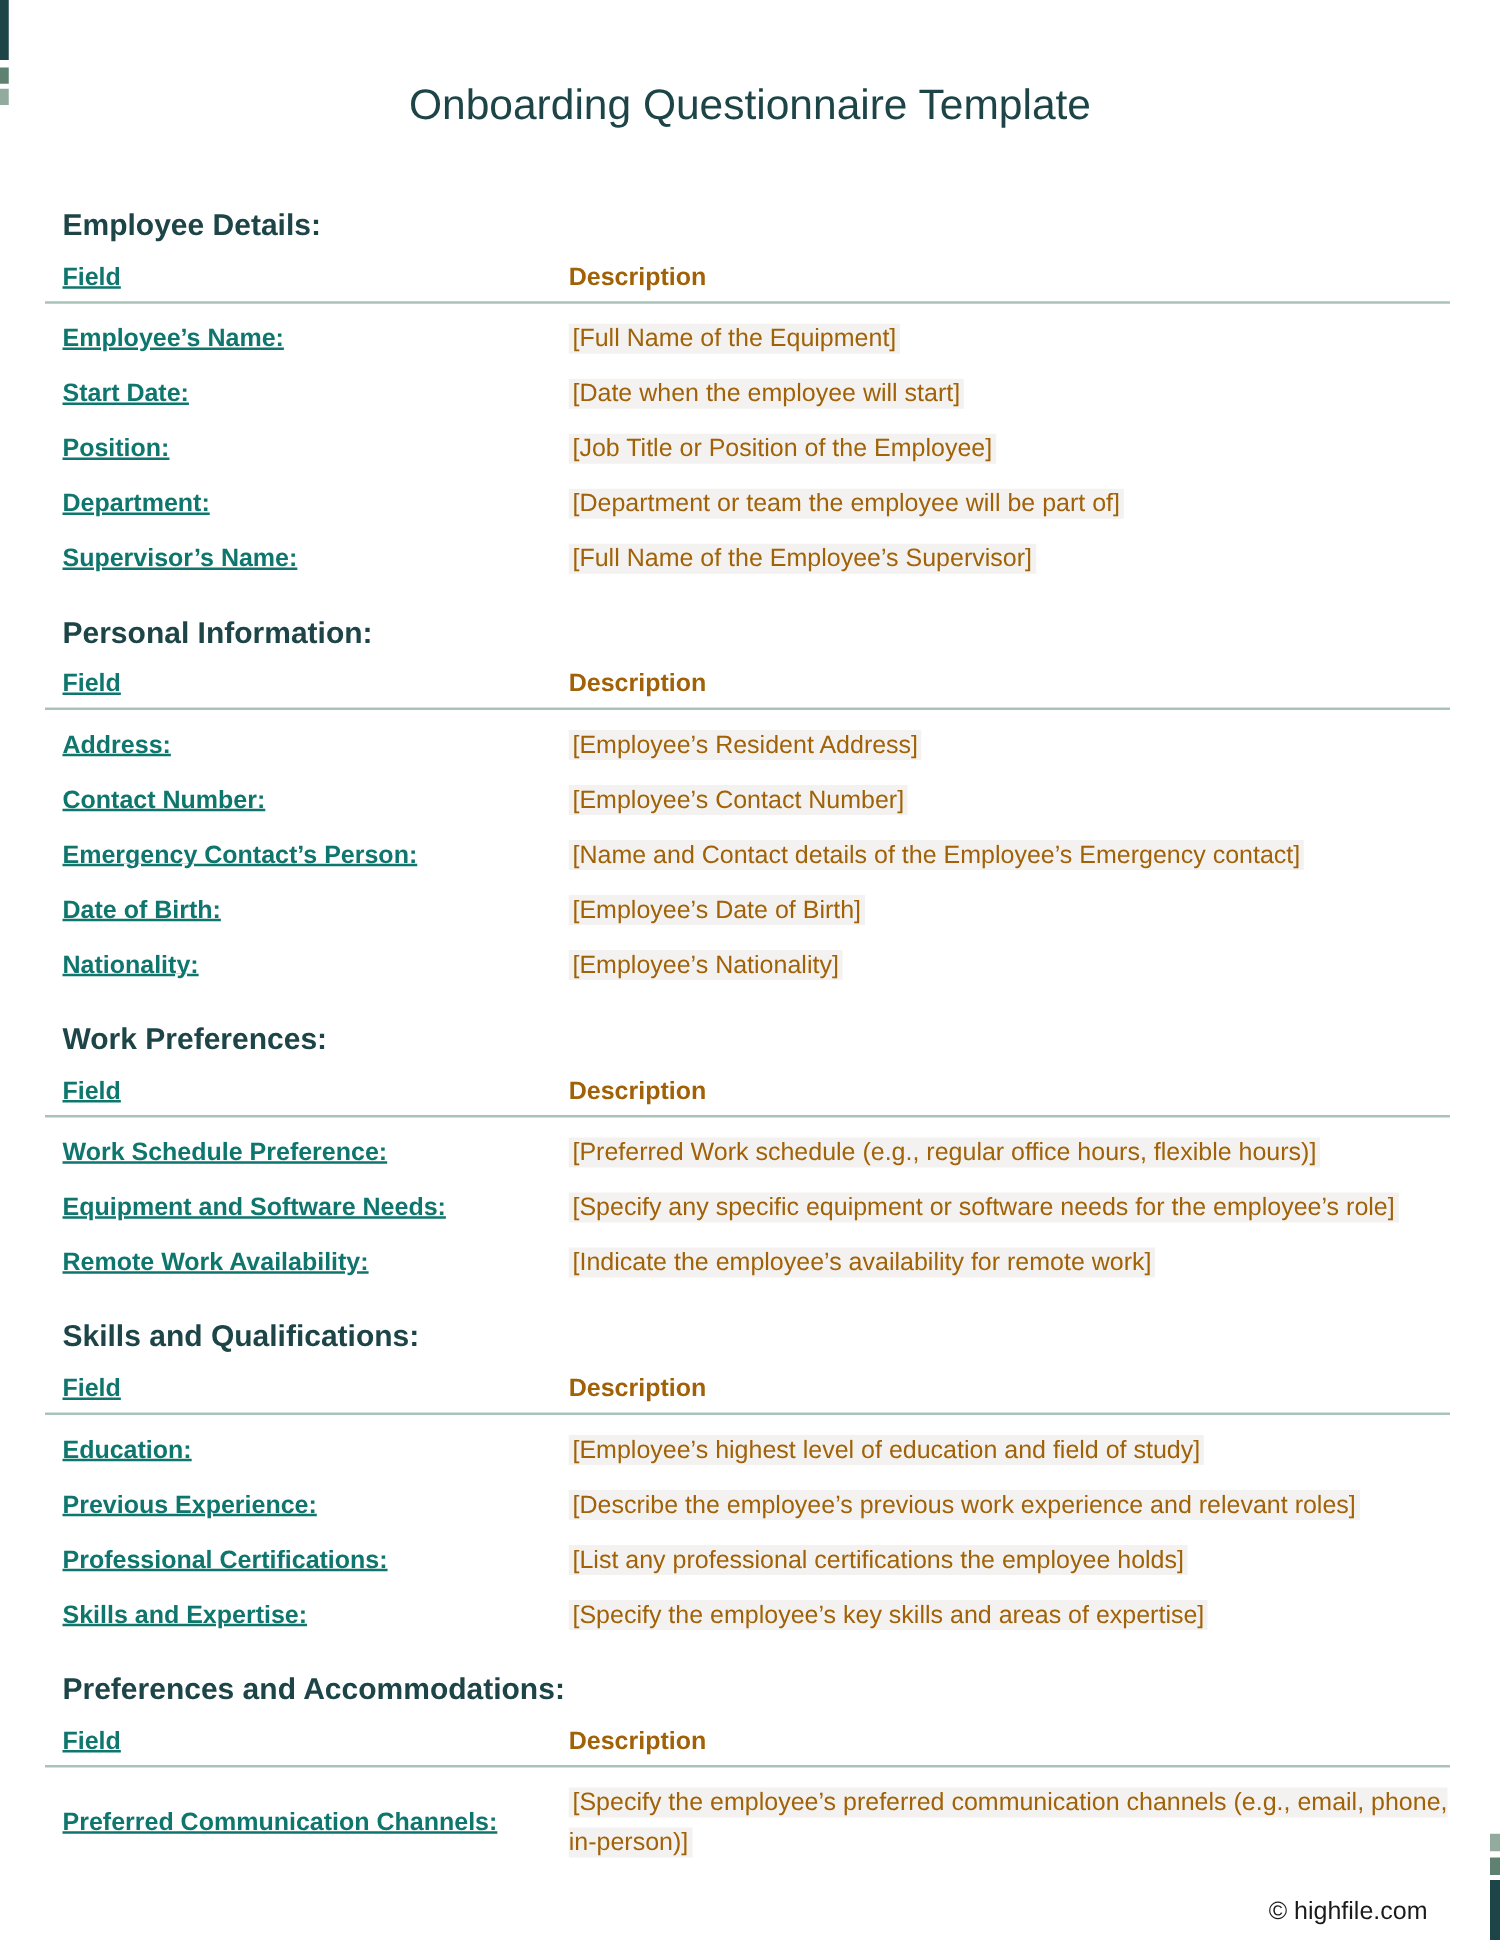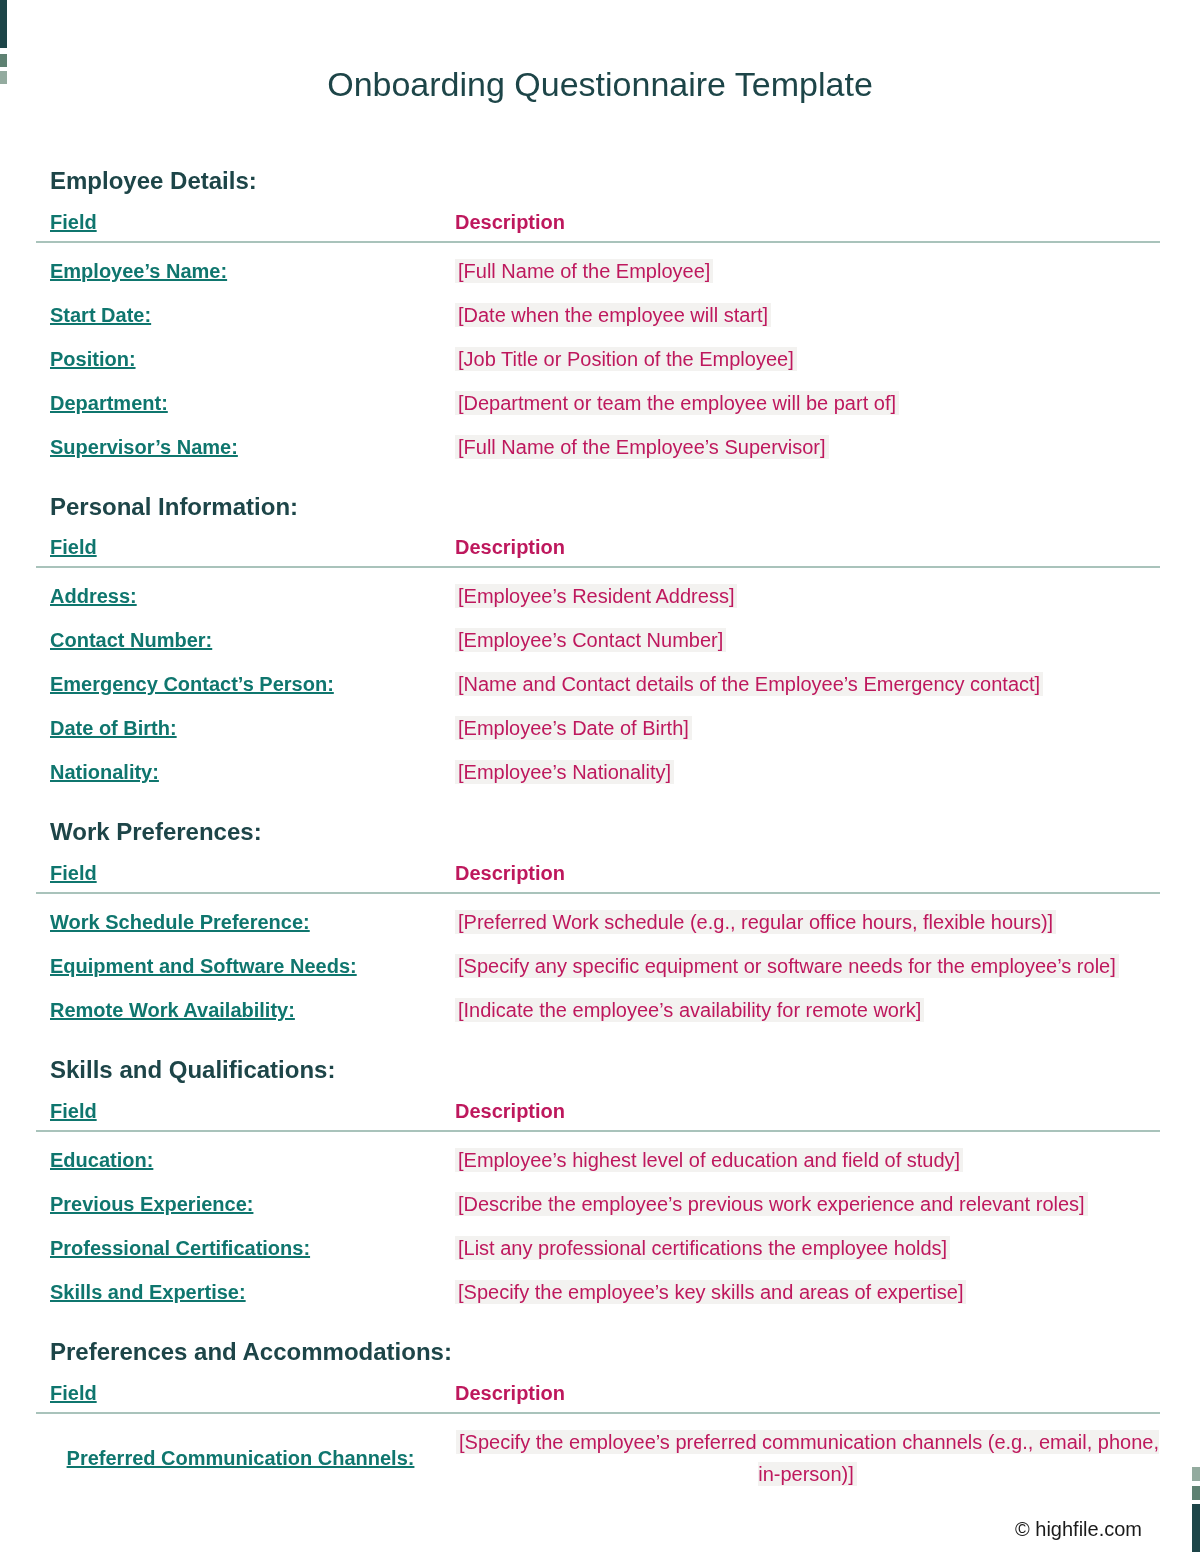--- a/index.html
+++ b/index.html
@@ -50,32 +50,32 @@
     color: #6b8d83;
     line-height: 1.2;
   }
   .row {
     display: flex;
     padding-left: 14px;
     margin-top: 12px;
     font-size: 20px;
     line-height: 32px;
   }
-  .row.v-center { align-items: center; text-align: center; }
+  .row.v-center { align-items: center; }
   .cell-field {
     width: 405px;
     flex: none;
     padding-right: 24px;
     font-weight: bold;
     color: #0f766e;
     text-decoration: underline;
   }
   .cell-desc {
     flex: 1;
-    color: #be185d;
+    color: #a16207;
   }
   .hl {
     background: #f3f2f0;
     padding: 1px 3px;
   }
   .footer {
     position: absolute;
     top: 1486px;
     right: 58px;
     font-size: 20px;
@@ -97,21 +97,21 @@
 
 <main class="sections" id="sections">
     <section>
       <h2>Employee Details:</h2>
       <div class="cols-header">
         <div class="cell-field">Field</div>
         <div class="cell-desc">Description</div>
       </div>
       <div class="row">
         <div class="cell-field">Employee’s Name:</div>
-        <div class="cell-desc"><span class="hl">[Full Name of the Employee]</span></div>
+        <div class="cell-desc"><span class="hl">[Full Name of the Equipment]</span></div>
       </div>
       <div class="row">
         <div class="cell-field">Start Date:</div>
         <div class="cell-desc"><span class="hl">[Date when the employee will start]</span></div>
       </div>
       <div class="row">
         <div class="cell-field">Position:</div>
         <div class="cell-desc"><span class="hl">[Job Title or Position of the Employee]</span></div>
       </div>
       <div class="row">

